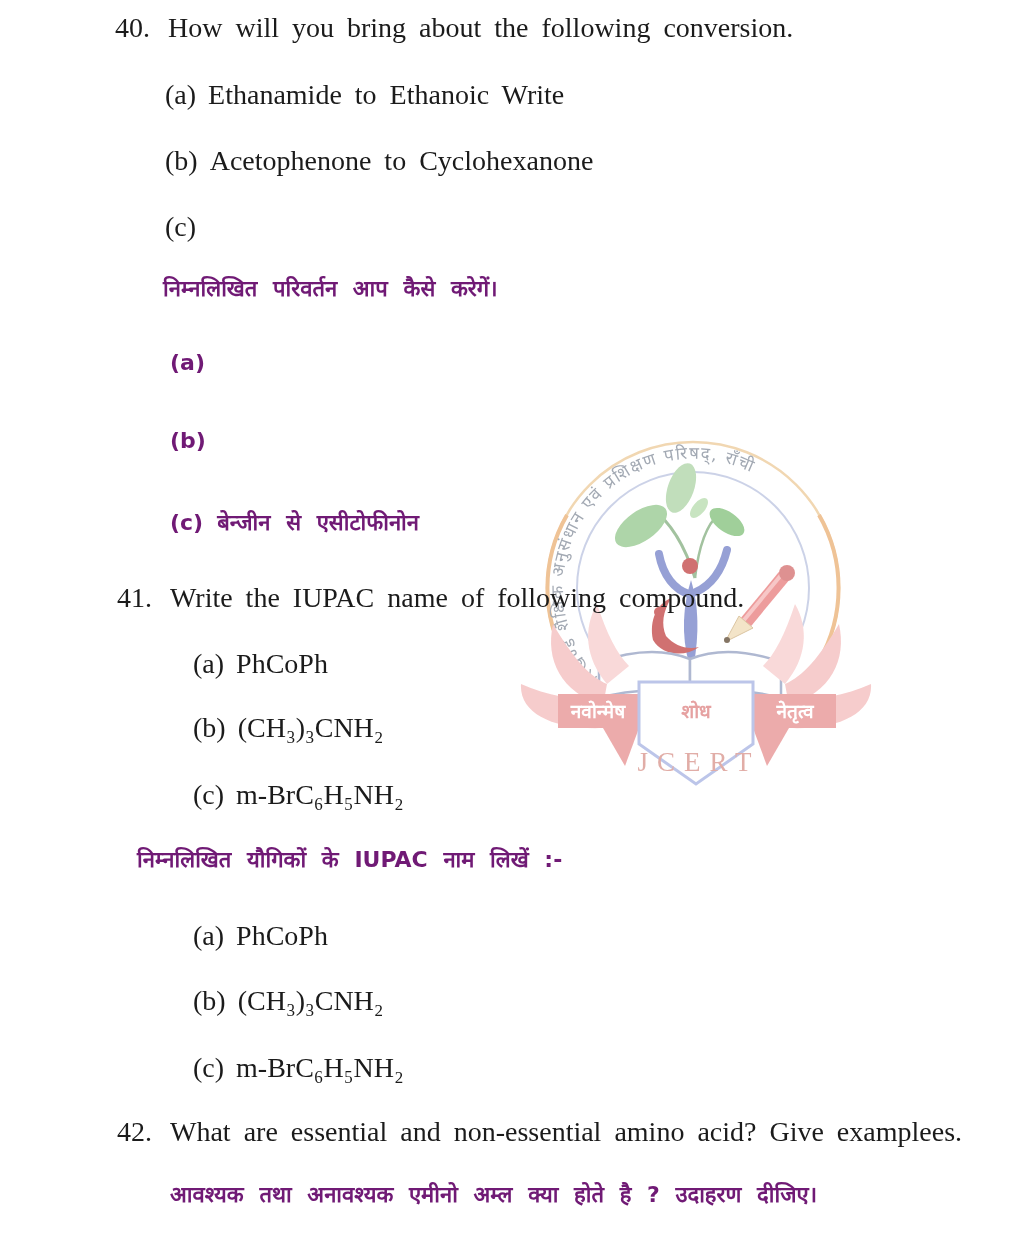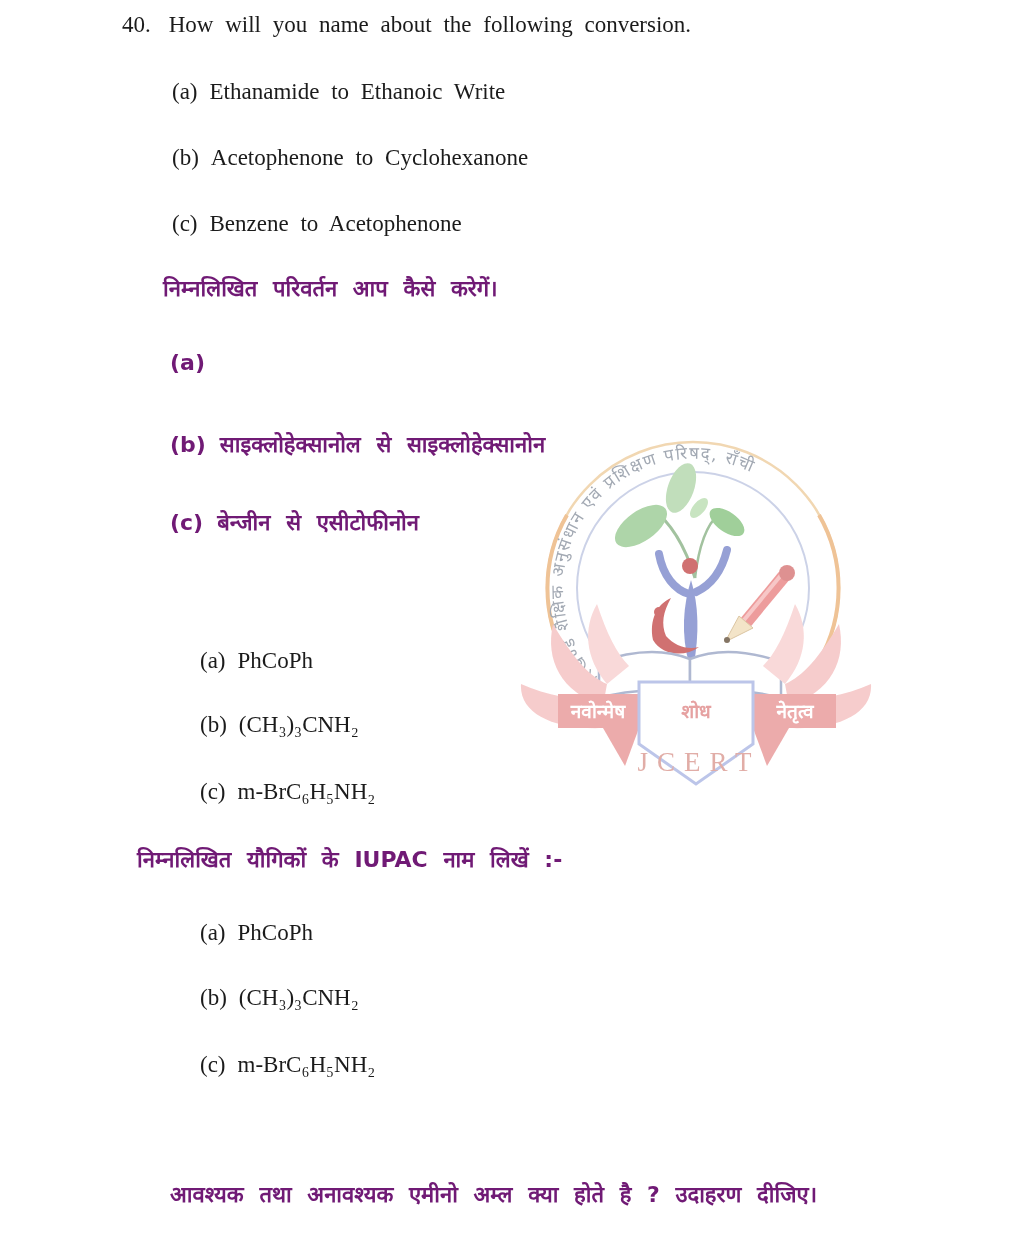--- a/index.html
+++ b/index.html
@@ -12,21 +12,21 @@
   }
   .page{position:absolute;inset:0;}
   .textline{
     position:absolute;
     display:flex;
     align-items:baseline;
     white-space:nowrap;
     color:#1b1b1b;
     z-index:2;
   }
-  .en{font-family:"Liberation Serif", serif;font-size:23px;word-spacing:6px;margin-left:7px;}
+  .en{font-family:"Liberation Serif", serif;font-size:28px;word-spacing:6px;}
   .hi{font-family:"DejaVu Sans", sans-serif;font-size:22px;font-weight:600;word-spacing:8px;color:#701a75;}
   .marker{flex:0 0 auto;}
   .gq .marker{margin-right:18px;}   
   .go .marker{margin-right:12px;}   
   .gh .marker{margin-right:14px;}   
   .watermark{
     position:absolute;
     left:503px;top:426px;
     width:400px;height:380px;
     z-index:1;
@@ -114,49 +114,51 @@
         <text x="95" y="292" fill="#ffffff">नवोन्मेष</text>
         <text x="193" y="292" fill="#e49a9a">शोध</text>
         <text x="292" y="292" fill="#ffffff">नेतृत्व</text>
       </g>
       <text x="196" y="345" font-family="Liberation Serif, serif" font-size="27" letter-spacing="9" text-anchor="middle" fill="#dfa7a0">JCERT</text>
     </svg>
   </div>
 
   <div class="textline en gq" style="top:12px;left:115px">
     <span class="marker">40.</span>
-    <span>How will you name about the following conversion.</span>
+    <span>How will you bring about the following conversion.</span>
   </div>
   <div class="textline en go" style="top:79px;left:165px">
     <span class="marker">(a)</span>
     <span>Ethanamide to Ethanoic Write</span>
   </div>
   <div class="textline en go" style="top:145px;left:165px">
     <span class="marker">(b)</span>
     <span>Acetophenone to Cyclohexanone</span>
   </div>
   <div class="textline en go" style="top:211px;left:165px">
     <span class="marker">(c)</span>
-    <span>Benzene to Acetophenone</span>
   </div>
   <div class="textline hi" style="top:272px;left:163px">
     <span>निम्नलिखित परिवर्तन आप कैसे करेगें।</span>
   </div>
   <div class="textline hi gh" style="top:350px;left:170px">
     <span class="marker">(a)</span>
   </div>
   <div class="textline hi gh" style="top:428px;left:170px">
     <span class="marker">(b)</span>
-    <span>साइक्लोहेक्सानोल से साइक्लोहेक्सानोन</span>
   </div>
   <div class="textline hi gh" style="top:506px;left:170px">
     <span class="marker">(c)</span>
     <span>बेन्जीन से एसीटोफीनोन</span>
   </div>
 
+  <div class="textline en gq" style="top:582px;left:117px">
+    <span class="marker">41.</span>
+    <span>Write the IUPAC name of following compound.</span>
+  </div>
   <div class="textline en go" style="top:648px;left:193px">
     <span class="marker">(a)</span>
     <span>PhCoPh</span>
   </div>
   <div class="textline en go" style="top:712px;left:193px">
     <span class="marker">(b)</span>
     <span>(CH₃)₃CNH₂</span>
   </div>
   <div class="textline en go" style="top:779px;left:193px">
     <span class="marker">(c)</span>
@@ -171,17 +173,21 @@
   </div>
   <div class="textline en go" style="top:985px;left:193px">
     <span class="marker">(b)</span>
     <span>(CH₃)₃CNH₂</span>
   </div>
   <div class="textline en go" style="top:1052px;left:193px">
     <span class="marker">(c)</span>
     <span>m-BrC₆H₅NH₂</span>
   </div>
 
+  <div class="textline en gq" style="top:1116px;left:117px">
+    <span class="marker">42.</span>
+    <span>What are essential and non-essential amino acid? Give examplees.</span>
+  </div>
   <div class="textline hi" style="top:1178px;left:170px">
     <span>आवश्यक तथा अनावश्यक एमीनो अम्ल क्या होते है ? उदाहरण दीजिए।</span>
   </div>
 
 </div>
 
 </body></html>

